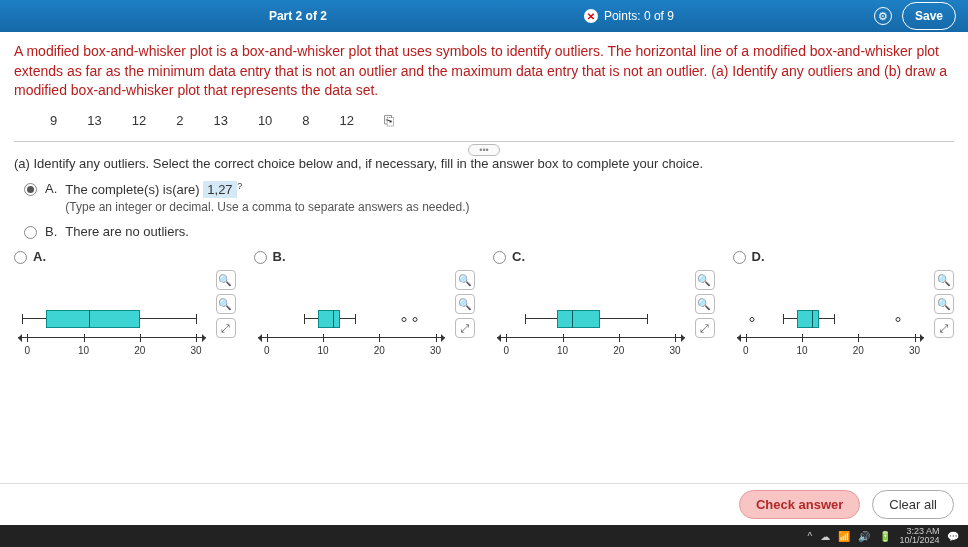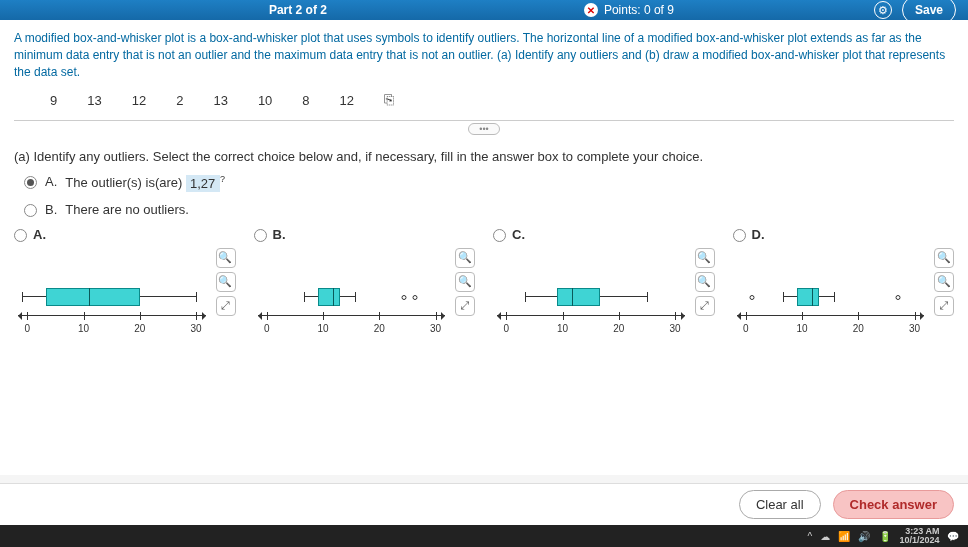--- a/index.html
+++ b/index.html
@@ -1,31 +1,31 @@
 <!DOCTYPE html>
 <html><head>
 <meta charset="utf-8">
 <style>
 * { box-sizing: border-box; margin: 0; padding: 0; }
 body { font-family: Arial, sans-serif; font-size: 13px; color: #333; background: #f5f5f5; width: 968px; height: 547px; overflow: hidden; position: relative; }
-.header { background: linear-gradient(#1e7fc4, #1569a8); color: #fff; height: 20px; display: flex; align-items: center; padding: 0 12px; font-size: 12px; }
+.header { background: linear-gradient(#1e7fc4, #1569a8); color: #fff; height: 32px; display: flex; align-items: center; padding: 0 12px; font-size: 12px; }
 .header-center { flex: 1; text-align: center; font-weight: bold; }
 .header-points { display: flex; align-items: center; gap: 6px; margin-right: 200px; }
 .close-x { background:#fff; color:#d00; border-radius:50%; width:14px; height:14px; display:inline-flex; align-items:center; justify-content:center; font-size:10px; font-weight:bold; }
 .save-btn { border:1px solid #fff; border-radius:14px; padding:6px 12px; font-weight:bold; cursor:pointer; }
 .gear { width:18px;height:18px;border:1px solid #fff;border-radius:50%;display:inline-flex;align-items:center;justify-content:center;margin-right:10px;font-size:11px;}
 .content { padding: 10px 14px 0 14px; background:#fff; height: calc(100% - 28px - 42px - 22px); overflow:hidden; }
-.question-text { font-size: 12px; line-height: 1.4; color:#0369a1; }
+.question-text { font-size: 14px; line-height: 1.4; color:#b91c1c; }
 .data-table { margin: 8px 0 8px 20px; }
 .data-table td { padding: 2px 14px; font-size: 13px; color:#333; text-align:right; }
 .copy-ic { font-size:12px; color:#777; cursor:pointer; padding-left:6px;}
 hr.sep { border:none; border-top:1px solid #ccc; margin: 4px 0 0 0;}
 .expander { text-align:center; margin-top:-1px;}
 .expander span { display:inline-block; border:1px solid #bbb; border-radius:10px; background:#fafafa; font-size:9px; padding:0 10px; color:#888; cursor:pointer;}
-.part-a { margin-top: 14px; font-size: 13px; }
+.part-a { font-size: 13px; }
 .choices { margin: 10px 0 0 10px; }
 .choice-row { display:flex; align-items:flex-start; gap:8px; margin-bottom:10px; font-size:13px; }
 .radio { width:13px; height:13px; border:1px solid #888; border-radius:50%; margin-top:2px; display:inline-flex; align-items:center;justify-content:center; cursor:pointer; flex-shrink:0;}
 .radio.sel::after { content:""; width:7px;height:7px;background:#555;border-radius:50%; }
 .ans-input { background:#d4e8f5; border:none; padding:1px 4px; font-size:13px; width:34px; display:inline-block; }
 .sup { font-size:9px; vertical-align:super; }
 .hint { font-size:12px; color:#555; margin-top:2px;}
 .part-b { margin-top: 8px; font-size:13px; }
 .plot-row { display:flex; gap: 18px; margin-top: 10px; }
 .plot-opt { flex:1; position:relative; }
@@ -47,21 +47,21 @@
 .outlier { position:absolute; bottom:30px; width:5px;height:5px;border:1px solid #333;border-radius:50%; transform:translateX(-50%);}
 .footer { position:absolute; bottom:22px; left:0; right:0; height:42px; background:#fff; border-top:1px solid #ddd; display:flex; align-items:center; padding:0 14px; }
 .footer-left { display:flex; gap:18px; font-size:13px; }
 .link { color:#333; cursor:pointer; }
 .link.bold { font-weight:bold; }
 .footer-right { margin-left:auto; display:flex; gap:12px; }
 .btn { border-radius:18px; padding:6px 16px; font-size:13px; cursor:pointer; border:1px solid #aaa; background:#fff; }
 .btn.check { background:#f8c4c4; border-color:#e89a9a; color:#b02a2a; font-weight:bold;}
 .taskbar { position:absolute; bottom:0; left:0; right:0; height:22px; background:#222; color:#ccc; font-size:9px; display:flex; align-items:center; justify-content:flex-end; padding:0 8px; gap:8px;}
 .tray-ic { font-size:10px; }
-.clock { text-align:right; line-height:1;font-weight:bold;}
+.clock { text-align:right; line-height:1;}
 </style>
 </head>
 <body>
 
 <div class="header">
   <div class="header-center">Part 2 of 2</div>
   <div class="header-points">
     <span class="close-x">✕</span>
     <span>Points: 0 of 9</span>
   </div>
@@ -88,22 +88,23 @@
     </table>
   <hr class="sep">
   <div class="expander"><span>•••</span></div>
 
   <div class="part-a">(a) Identify any outliers. Select the correct choice below and, if necessary, fill in the answer box to complete your choice.</div>
   <div class="choices">
     <div class="choice-row">
       <span class="radio sel"></span>
       <span>A.</span>
       <div>
-        <span>The outlier(s) is(are)</span>
+        <span>The complete(s) is(are)</span>
         <span class="ans-input">1,27</span><span class="sup">?</span>
+        <div class="hint">(Type an integer or decimal. Use a comma to separate answers as needed.)</div>
       </div>
     </div>
     <div class="choice-row">
       <span class="radio"></span>
       <span>B.</span>
       <span>There are no outliers.</span>
     </div>
   </div>
 
 
@@ -234,22 +235,22 @@
           <div class="tick" style="left:95%"></div>
             <div class="tick-lbl" style="left:95%">30</div>
         </div>
       </div>
     </div>
   </div>
 </div>
 
 <div class="footer">
   <div class="footer-right">
+    <span class="btn check">Check answer</span>
     <span class="btn">Clear all</span>
-    <span class="btn check">Check answer</span>
   </div>
 </div>
 
 <div class="taskbar">
   <span class="tray-ic">^</span>
   <span class="tray-ic">☁</span>
   <span class="tray-ic">📶</span>
   <span class="tray-ic">🔊</span>
   <span class="tray-ic">🔋</span>
   <div class="clock">

